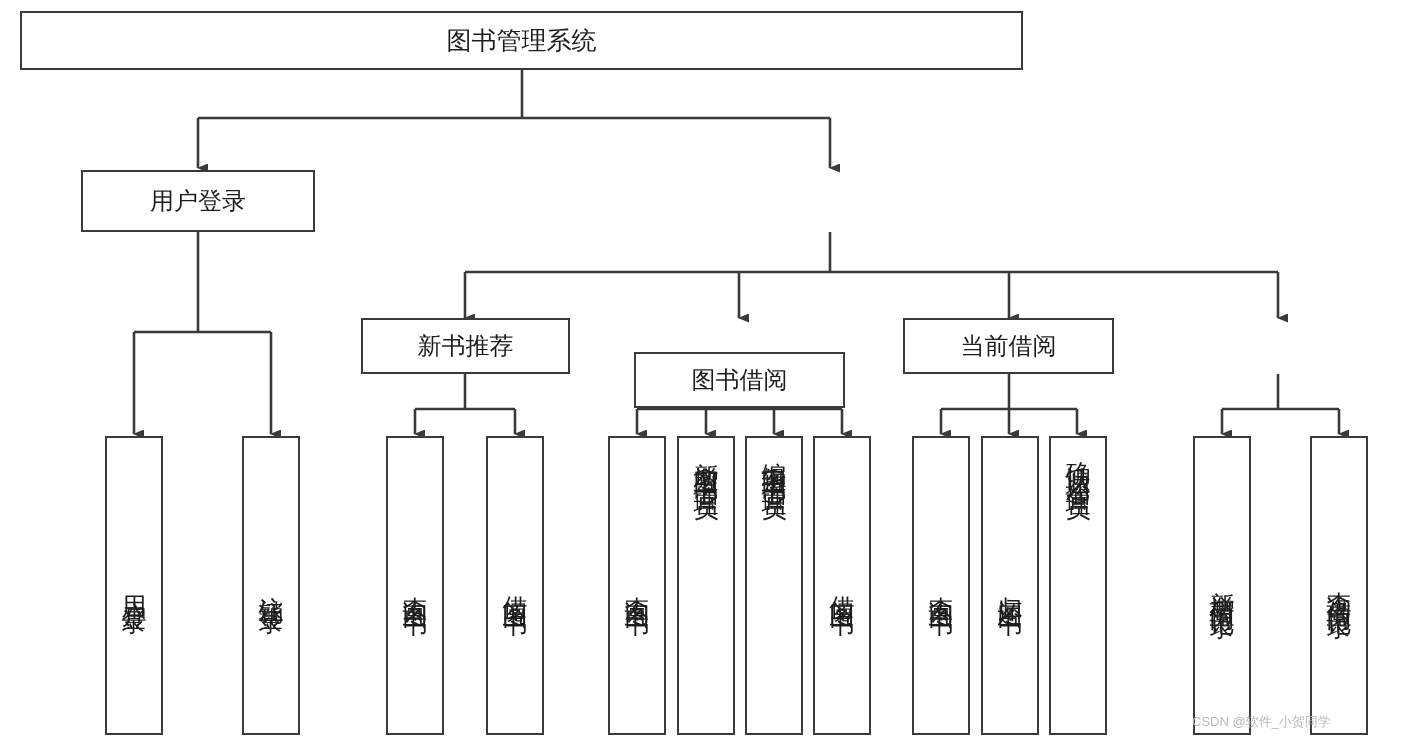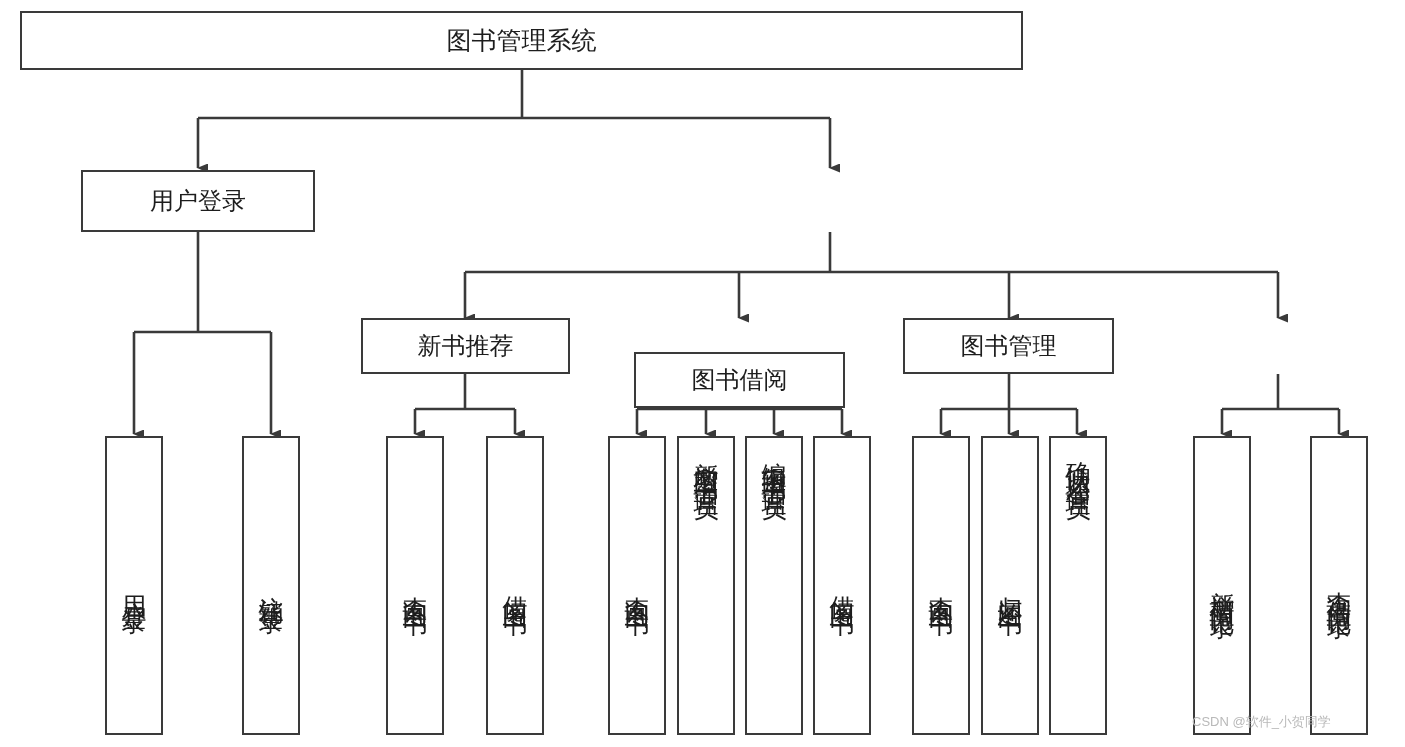--- a/index.html
+++ b/index.html
@@ -139,21 +139,21 @@
 
   <div class="node node-branch" style="left:361px; top:318px; width:209px; height:56px;">
     <span class="node-label">新书推荐</span>
   </div>
 
   <div class="node node-branch" style="left:634px; top:318px; width:211px; height:56px;margin-top:34px;">
     <span class="node-label">图书借阅</span>
   </div>
 
   <div class="node node-branch" style="left:903px; top:318px; width:211px; height:56px;">
-    <span class="node-label">图书管理</span>
+    <span class="node-label">当前借阅</span>
   </div>
 
 
   <div class="node node-leaf leaf-centered" style="left:105px; top:436px; width:58px; height:299px;">
     <span class="node-label">用户登录</span>
   </div>
   <div class="node node-leaf leaf-centered" style="left:242px; top:436px; width:58px; height:299px;">
     <span class="node-label">注销登录</span>
   </div>
 

